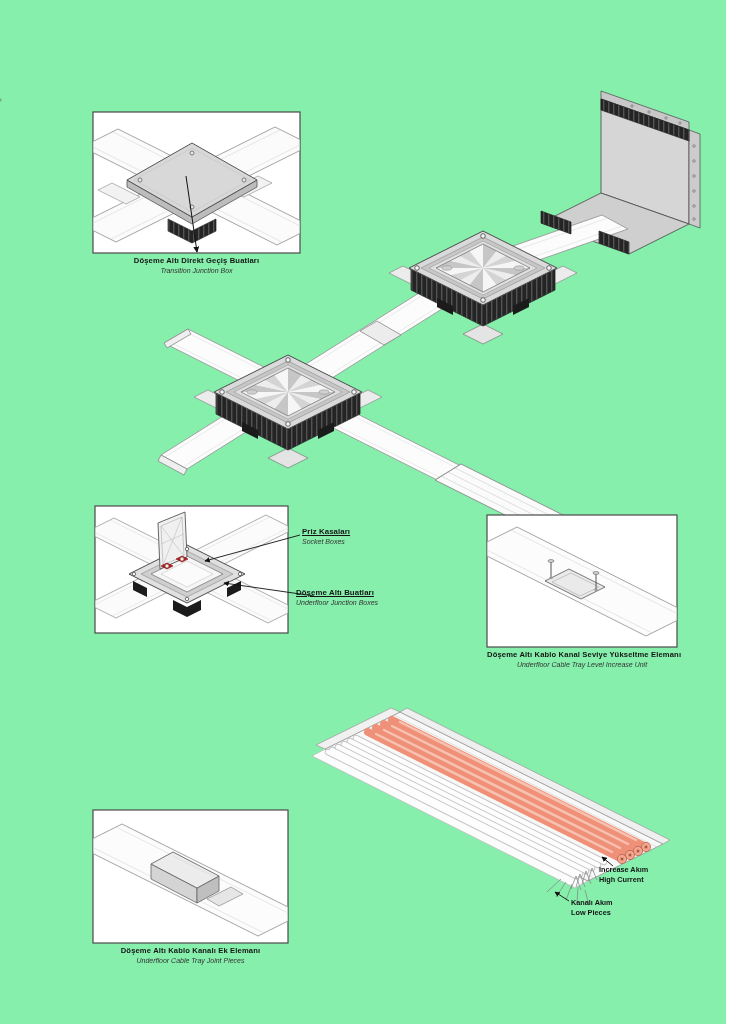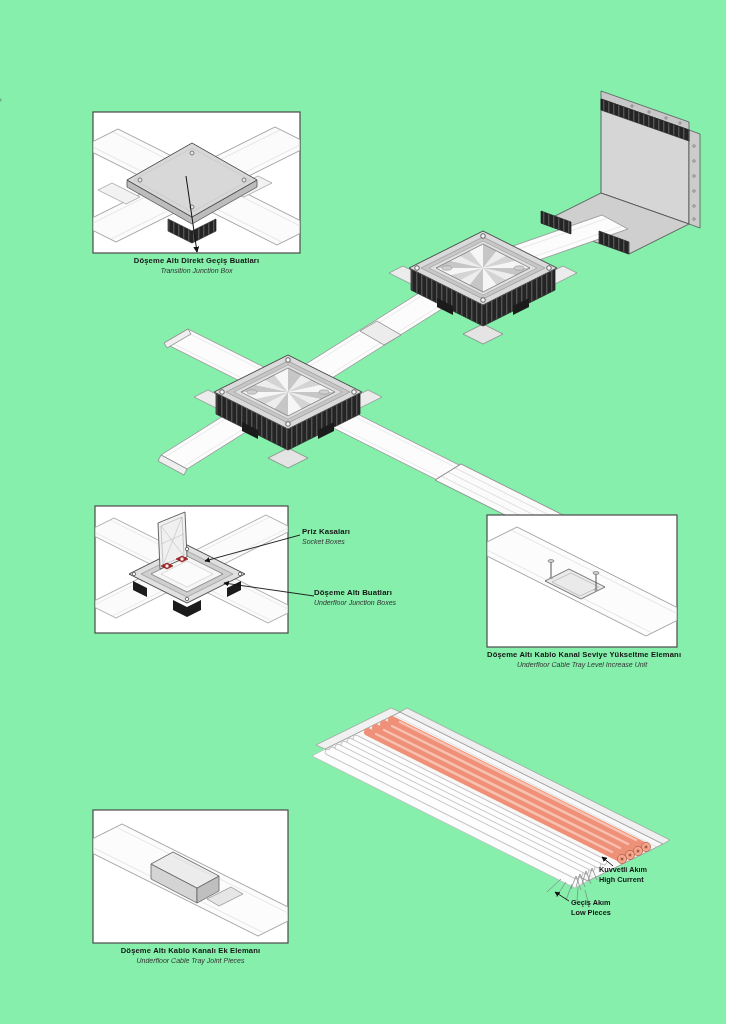--- a/index.html
+++ b/index.html
@@ -3,21 +3,21 @@
 <meta charset="utf-8">
 <style>
   html,body{margin:0;padding:0;background:#fff;}
   .page{position:relative;width:726px;height:1024px;background:#86efac;overflow:hidden;
         font-family:"Liberation Sans",sans-serif;}
   .art{position:absolute;left:0;top:0;}
   .cap{position:absolute;text-align:center;color:#151515;white-space:nowrap;}
   .cap .tr{display:block;font:700 7.6px/10px "Liberation Sans",sans-serif;letter-spacing:.15px;}
   .cap .en{display:block;font:italic 400 7px/9px "Liberation Sans",sans-serif;color:#333;}
   .lbl{position:absolute;text-align:left;color:#151515;white-space:nowrap;}
-  .lbl .tr{display:block;font:700 7.8px/10px "Liberation Sans",sans-serif;letter-spacing:.1px;}
+  .lbl .tr{display:block;font:700 7.8px/10px "Liberation Sans",sans-serif;letter-spacing:.1px;text-decoration:underline;}
   .lbl .en{display:block;font:italic 400 7px/9px "Liberation Sans",sans-serif;color:#333;}
   .clbl{position:absolute;color:#151515;white-space:nowrap;}
   .clbl .tr,.clbl .en{display:block;font:700 7.3px/10px "Liberation Sans",sans-serif;}
 </style>
 </head>
 <body>
 
 <div class="page">
 
 <svg class="art" width="730" height="1024" viewBox="0 0 730 1024">
@@ -306,38 +306,38 @@
 <div class="cap" style="left:93px;top:256px;width:207px;">
   <span class="tr">Döşeme Altı Direkt Geçiş Buatları</span>
   <span class="en">Transition Junction Box</span>
 </div>
 
 <div class="lbl" style="left:302px;top:527px;">
   <span class="tr">Priz Kasaları</span>
   <span class="en">Socket Boxes</span>
 </div>
 
-<div class="lbl" style="left:314px;top:588px;">
+<div class="lbl" style="left:296px;top:588px;">
   <span class="tr">Döşeme Altı Buatları</span>
   <span class="en">Underfloor Junction Boxes</span>
 </div>
 
 <div class="cap" style="left:93px;top:946px;width:195px;">
   <span class="tr">Döşeme Altı Kablo Kanalı Ek Elemanı</span>
   <span class="en">Underfloor Cable Tray Joint Pieces</span>
 </div>
 
 <div class="cap" style="left:487px;top:650px;width:190px;">
   <span class="tr">Döşeme Altı Kablo Kanal Seviye Yükseltme Elemanı</span>
   <span class="en">Underfloor Cable Tray Level Increase Unit</span>
 </div>
 
 <div class="clbl" style="left:599px;top:865px;">
-  <span class="tr">Kuvvetli Akım</span>
+  <span class="tr">Increase Akım</span>
   <span class="en">High Current</span>
 </div>
 
 <div class="clbl" style="left:571px;top:898px;">
-  <span class="tr">Geçiş Akım</span>
+  <span class="tr">Kanalı Akım</span>
   <span class="en">Low Pieces</span>
 </div>
 
 </div>
 
 </body></html>

